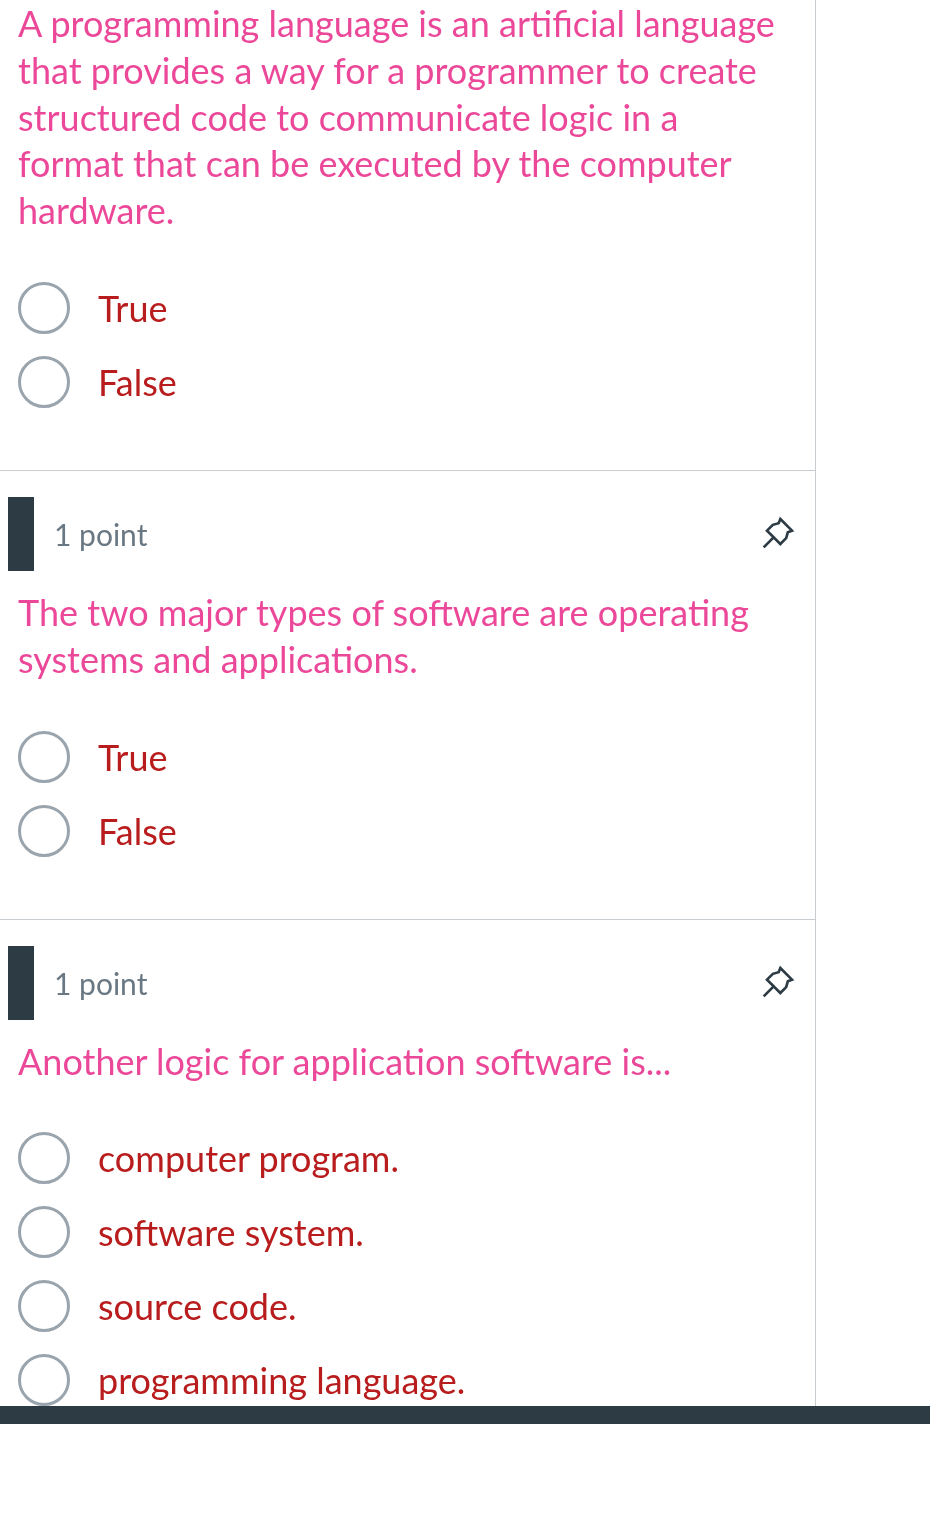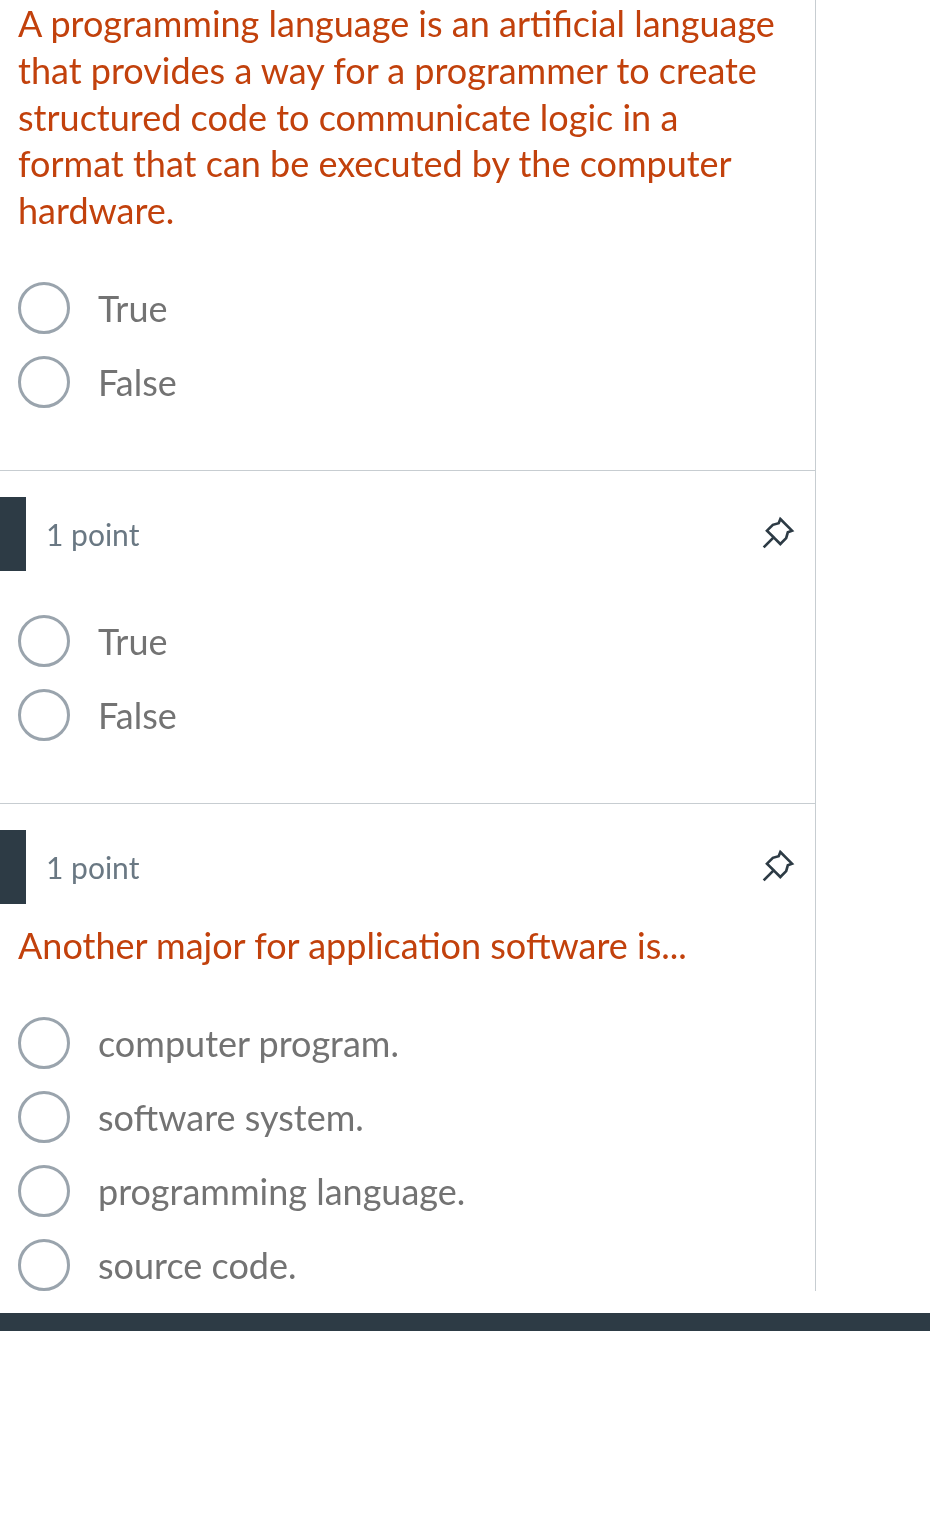--- a/index.html
+++ b/index.html
@@ -1,29 +1,29 @@
 <!DOCTYPE html>
 <html><head>
 <meta charset="utf-8">
 <style>
   * { box-sizing: border-box; margin: 0; padding: 0; }
   html, body { width: 930px; background: #fff; font-family: "Lato", "Helvetica Neue", Arial, sans-serif; color: #2d3b45; }
   .page { width: 816px; border-right: 1px solid #c7cdd1; background: #fff; }
   .question-block { border-bottom: 1px solid #c7cdd1; padding-bottom: 40px; }
-  .q-header { display: flex; align-items: center; justify-content: space-between; padding: 26px 18px 14px 0; }
+  .q-header { display: flex; align-items: center; justify-content: space-between; padding: 26px 18px 14px 0; margin-left: 8px; }
   .q-header-left { display: flex; align-items: center; }
   .accent-bar { width: 26px; height: 74px; background: #2d3b45; margin-right: 20px; }
   .points { font-size: 30px; color: #6a7883; font-weight: 400; }
   .pin { width: 40px; height: 40px; display: flex; align-items: center; justify-content: center; cursor: pointer; }
   .pin svg { width: 40px; height: 40px; stroke: #2d3b45; stroke-width: 1.6; fill: none; }
-  .q-text { font-size: 36px; line-height: 1.3; padding: 4px 24px 18px 18px; color: #c2410c; font-weight: 400; }
+  .q-text { font-size: 36px; line-height: 1.3; padding: 4px 24px 18px 18px; color: #ec4899; font-weight: 400; }
   .options { padding: 8px 18px 0 18px; }
   .option { display: flex; align-items: center; margin: 22px 0; cursor: pointer; }
   .radio { width: 52px; height: 52px; border-radius: 50%; border: 3px solid #9aa4ad; flex: 0 0 auto; }
-  .option-label { font-size: 36px; margin-left: 28px; color: #737373; }
+  .option-label { font-size: 36px; margin-left: 28px; color: #b91c1c; }
   .option.indent .option-label { }
   .first-block .q-text { padding-top: 0; }
   .bottom-bar { height: 18px; background: #2d3b45; width: 930px; position: relative; left: 0; }
 </style>
 </head>
 <body>
 
 <div class="page">
 
   <div class="question-block first-block">
@@ -45,20 +45,21 @@
       <div class="q-header-left">
         <div class="accent-bar"></div>
         <div class="points">1 point</div>
       </div>
       <div class="pin">
         <svg viewBox="0 0 24 24">
           <path d="M14 3l7 7-2.5 1-1 3.5L14 18l-4-4-6 6 6-6-4-4 3.5-3.5 3.5-1L14 3z"></path>
         </svg>
       </div>
     </div>
+    <div class="q-text">The two major types of software are operating systems and applications.</div>
     <div class="options">
       <label class="option">
         <span class="radio"></span>
         <span class="option-label">True</span>
       </label>
       <label class="option">
         <span class="radio"></span>
         <span class="option-label">False</span>
       </label>
     </div>
@@ -69,36 +70,36 @@
       <div class="q-header-left">
         <div class="accent-bar"></div>
         <div class="points">1 point</div>
       </div>
       <div class="pin">
         <svg viewBox="0 0 24 24">
           <path d="M14 3l7 7-2.5 1-1 3.5L14 18l-4-4-6 6 6-6-4-4 3.5-3.5 3.5-1L14 3z"></path>
         </svg>
       </div>
     </div>
-    <div class="q-text">Another major for application software is...</div>
+    <div class="q-text">Another logic for application software is...</div>
     <div class="options">
       <label class="option indent">
         <span class="radio"></span>
         <span class="option-label">computer program.</span>
       </label>
       <label class="option indent">
         <span class="radio"></span>
         <span class="option-label">software system.</span>
       </label>
+      <label class="option indent">
+        <span class="radio"></span>
+        <span class="option-label">source code.</span>
+      </label>
       <label class="option indent" style="margin-bottom:0;">
         <span class="radio"></span>
         <span class="option-label">programming language.</span>
-      </label>
-      <label class="option indent">
-        <span class="radio"></span>
-        <span class="option-label">source code.</span>
       </label>
     </div>
   </div>
 
 </div>
 
 <div class="bottom-bar"></div>
 
 </body></html>

